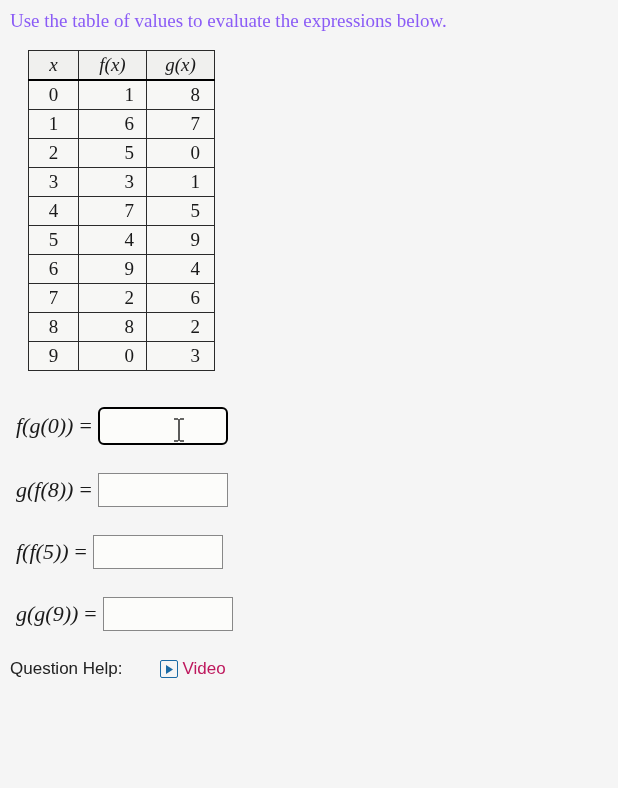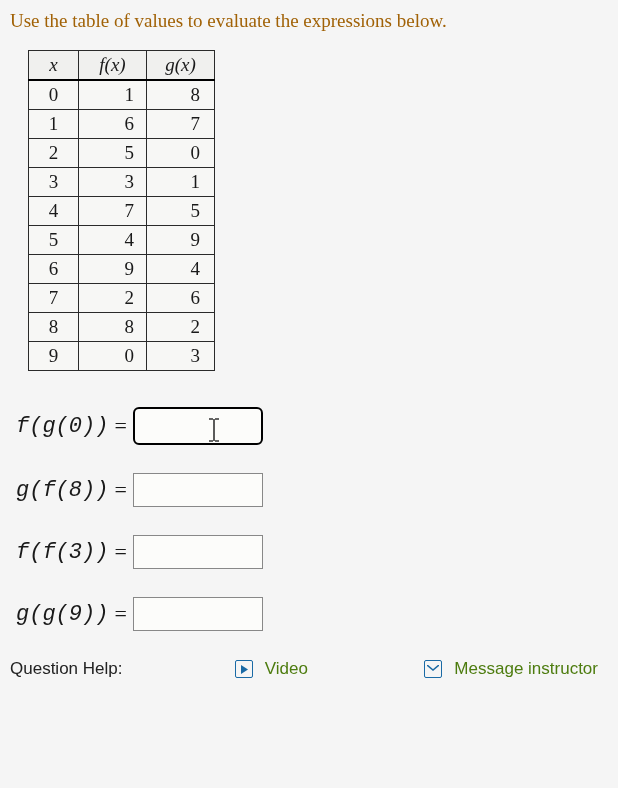--- a/index.html
+++ b/index.html
@@ -7,21 +7,21 @@
       margin: 0;
       padding: 10px;
       font-family: Georgia, 'Times New Roman', serif;
       font-size: 18px;
       color: #1a1a1a;
       background: #f5f5f5;
       width: 618px;
     }
     .instruction {
       margin-bottom: 18px;
-      color: #a16207;
+      color: #8b5cf6;
       font-size: 19px;
     }
     table.values {
       border-collapse: collapse;
       margin-left: 18px;
       margin-bottom: 36px;
     }
     table.values th, table.values td {
       border: 1.5px solid #2a2a2a;
       text-align: center;
@@ -45,21 +45,21 @@
     table.values td.c2 { text-align: right; padding-right: 14px;}
     .expressions {
       margin-left: 6px;
     }
     .expr-row {
       display: flex;
       align-items: center;
       margin-bottom: 28px;
     }
     .expr-label {
-      font-family: Liberation Mono, monospace;
+      font-family: Liberation Serif, serif;
       font-style: italic;
       font-size: 22px;
       white-space: nowrap;
     }
     .expr-eq {
       font-family: 'Times New Roman', serif;
       font-size: 22px;
       margin: 0 6px;
     }
     .answer-input {
@@ -86,31 +86,31 @@
       pointer-events: none;
     }
     .help-row {
       margin-top: 8px;
       font-family: Arial, Helvetica, sans-serif;
       font-size: 17px;
       color: #222;
       display: flex;
       align-items: center;
       gap: 4px;
-      justify-content: space-between;
     }
     .help-label { margin-right: 6px; }
     .help-link {
-      color: #4d7c0f;
+      color: #be185d;
       text-decoration: none;
       cursor: pointer;
       display: inline-flex;
       align-items: center;
-      gap: 12px;
+      gap: 4px;
       margin-right: 10px;
+      margin-left: 28px;
     }
     .help-icon-box {
       display: inline-flex;
       align-items: center;
       justify-content: center;
       width: 18px;
       height: 18px;
       border: 1.5px solid #1a6aa5;
       border-radius: 2px;
     }
@@ -194,21 +194,21 @@
     </span>
   </div>
 
   <div class="expr-row">
     <span class="expr-label">g(f(8))</span>
     <span class="expr-eq">=</span>
     <input type="text" class="answer-input" value="" style="">
   </div>
 
   <div class="expr-row">
-    <span class="expr-label">f(f(3))</span>
+    <span class="expr-label">f(f(5))</span>
     <span class="expr-eq">=</span>
     <input type="text" class="answer-input" value="" style="">
   </div>
 
   <div class="expr-row">
     <span class="expr-label">g(g(9))</span>
     <span class="expr-eq">=</span>
     <input type="text" class="answer-input" value="" style="">
   </div>
 </div>
@@ -216,21 +216,13 @@
 <div class="help-row">
   <span class="help-label">Question Help:</span>
   <a class="help-link">
     <span class="help-icon-box">
       <svg width="8" height="9" viewBox="0 0 8 9">
           <polygon points="1,0 8,4.5 1,9" fill="#1a6aa5"></polygon>
         </svg>
     </span>
     <span>Video</span>
   </a>
-  <a class="help-link">
-    <span class="help-icon-box">
-      <svg width="12" height="9" viewBox="0 0 12 9">
-          <path d="M0 0 L6 5 L12 0" fill="none" stroke="#1a6aa5" stroke-width="1.5"></path>
-        </svg>
-    </span>
-    <span>Message instructor</span>
-  </a>
 </div>
 
 </body></html>

